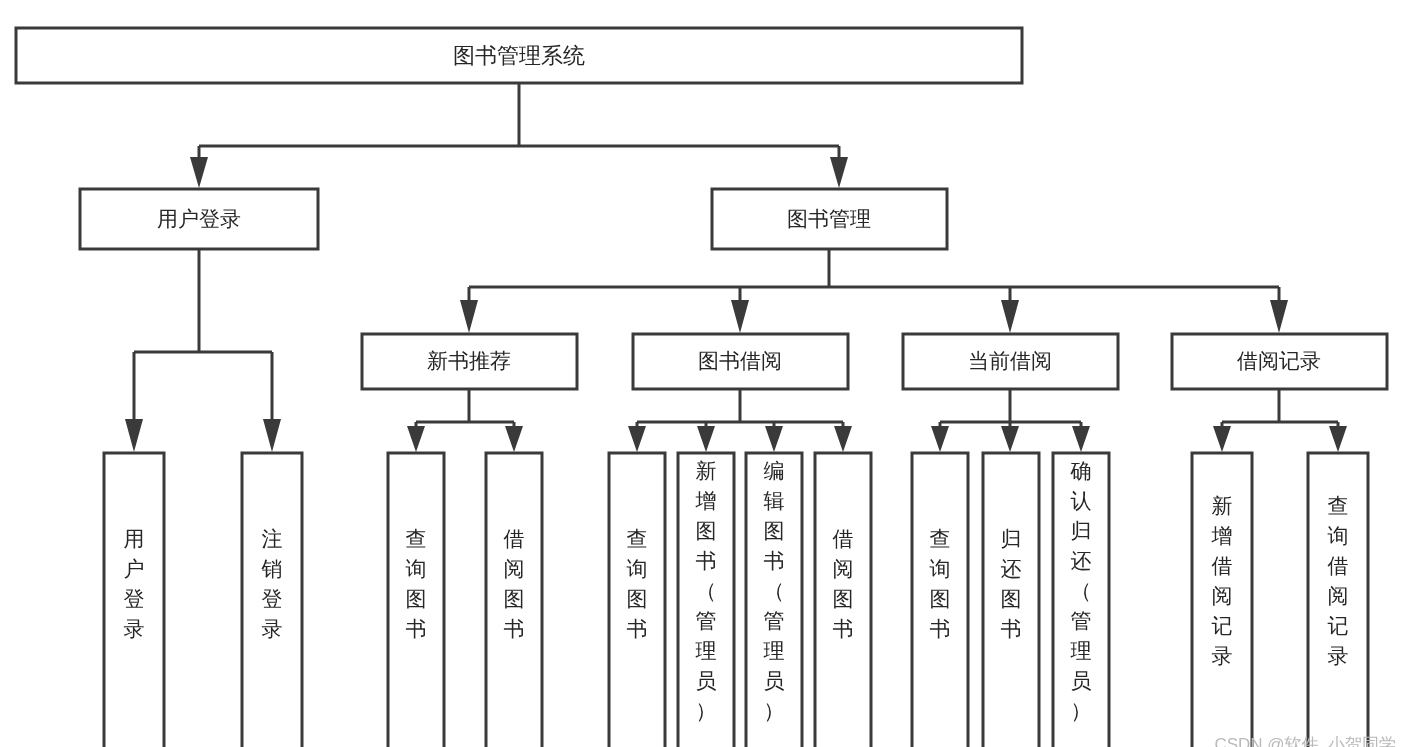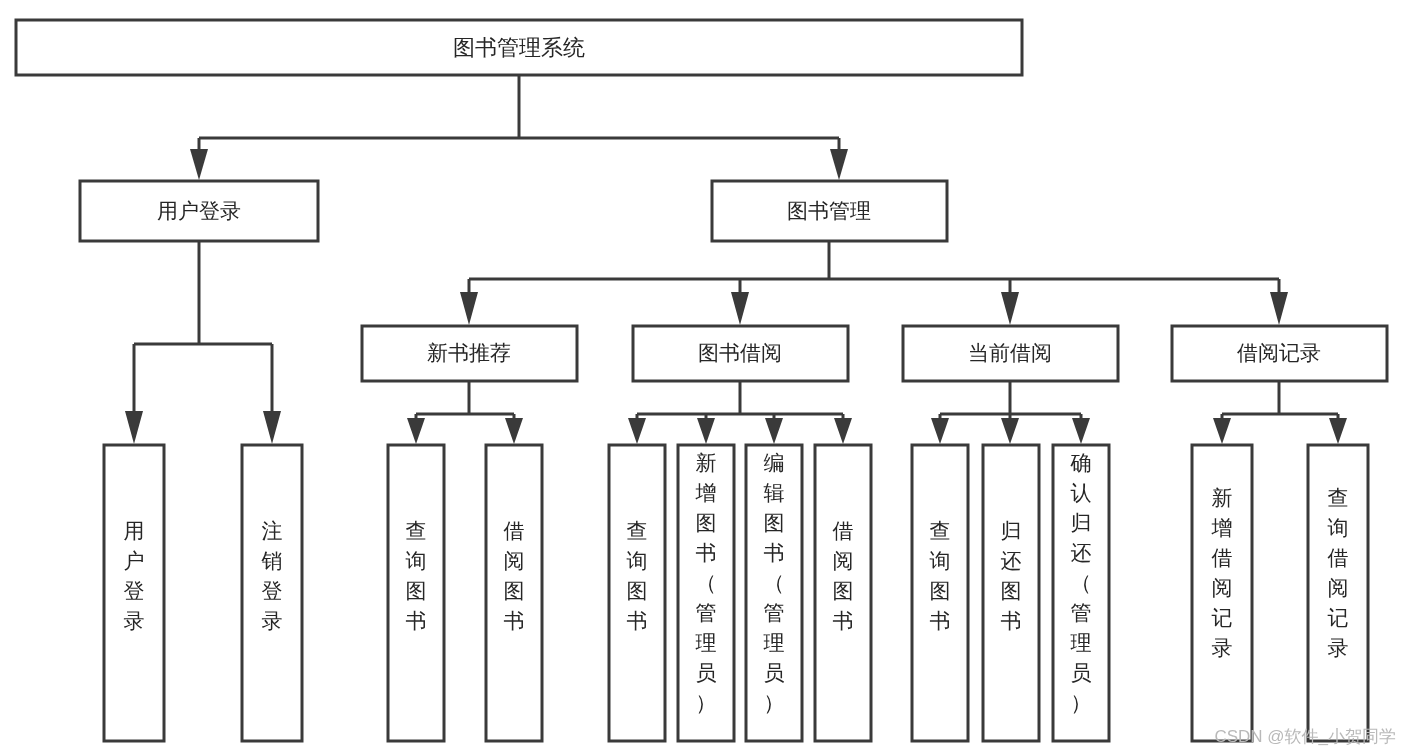--- a/index.html
+++ b/index.html
@@ -10,21 +10,21 @@
   body {
     width: 1405px;
     height: 747px;
     font-family: "Liberation Sans", "DejaVu Sans", sans-serif;
     overflow: hidden;
     position: relative;
   }
   #diagram-root {
     position: absolute;
     left: 0;
-    top: 8px;
+    top: 16px;
     width: 1405px;
     height: 558px;
   }
   svg.chart-svg {
     display: block;
     width: 1405px;
     height: 747px;
   }
   .node-box {
     fill: #ffffff;

